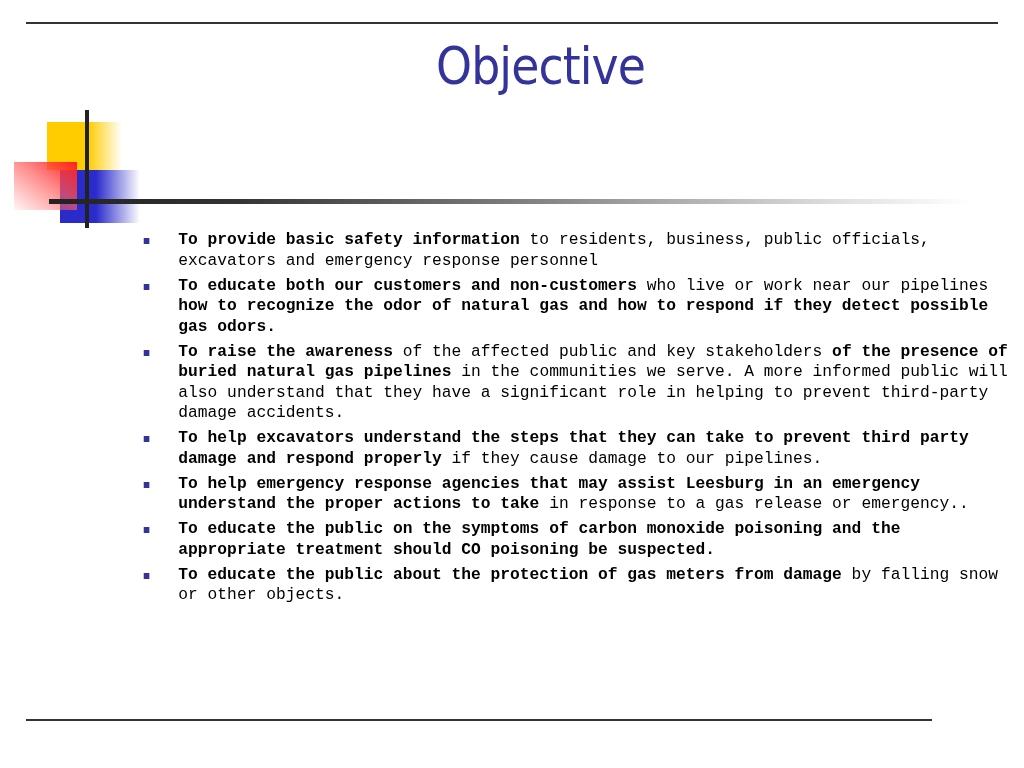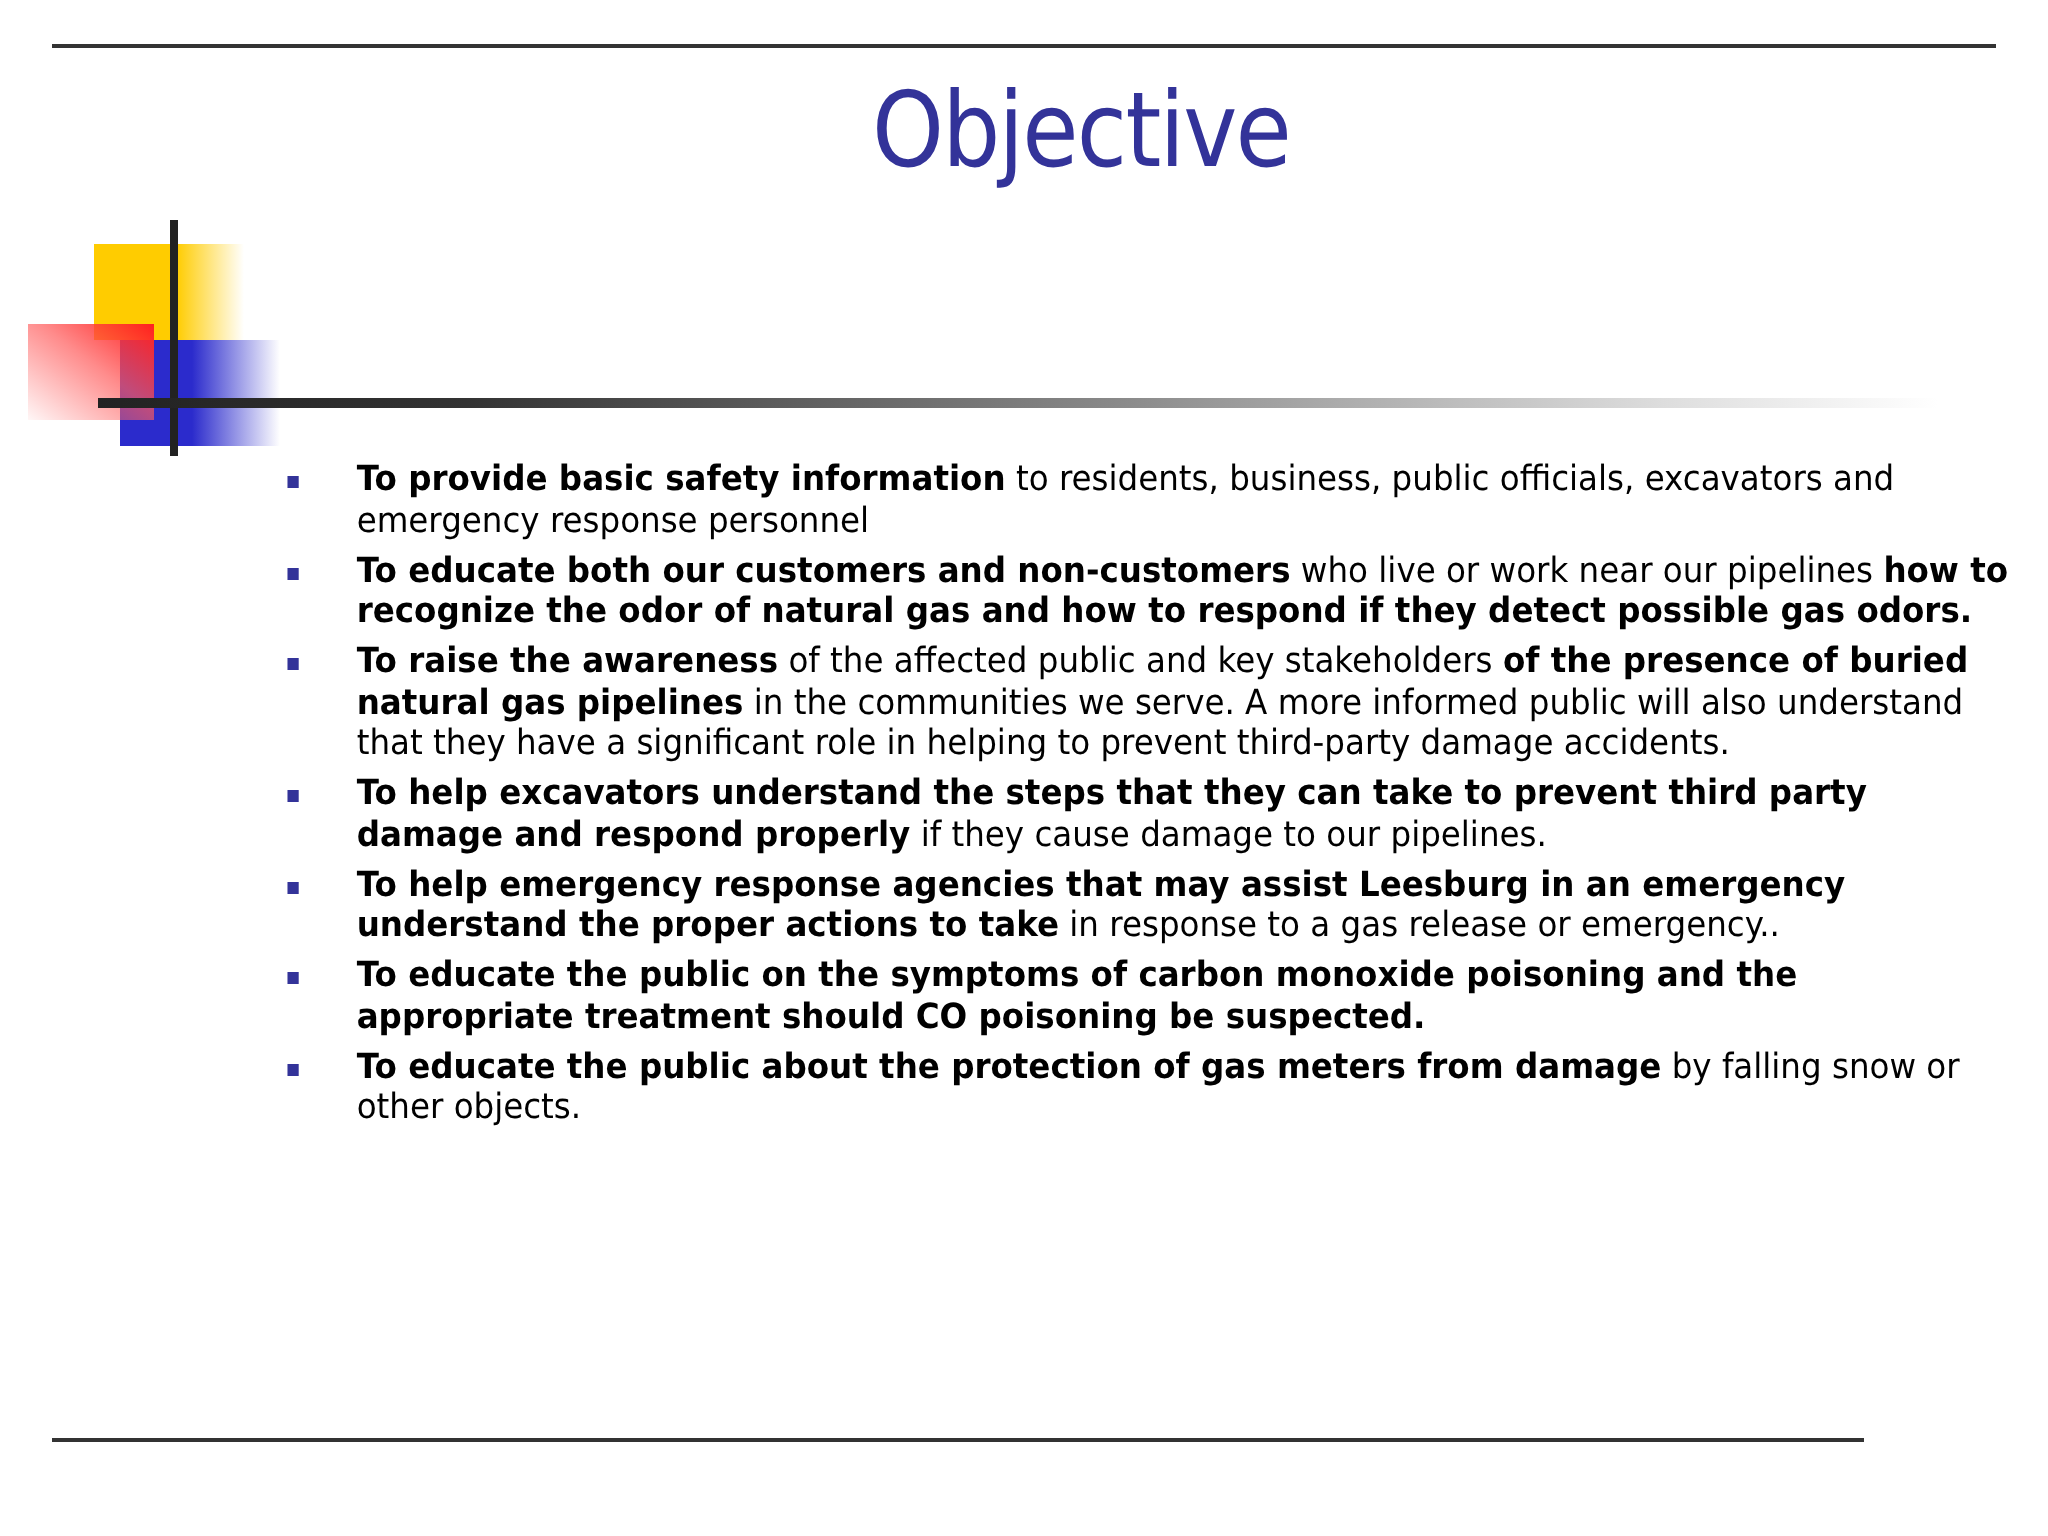--- a/index.html
+++ b/index.html
@@ -40,21 +40,21 @@
     .line-v {
       position: absolute; left: 85px; top: 110px; width: 4px; height: 118px;
       background: #222;
     }
     .line-h {
       position: absolute; left: 49px; top: 199px; width: 920px; height: 5px;
       background: linear-gradient(to right, #222 0%, #333 20%, #888 55%, #ddd 85%, rgba(255,255,255,0) 100%);
     }
     .bullets {
       position: absolute; left: 140px; top: 230px; width: 860px;
-      margin: 0; padding: 0; list-style: none;
+      margin: 0; padding: 0; list-style: none; font-family: Liberation Mono, monospace;
     }
     .bullets li {
       position: relative; padding-left: 41px;
       font-size: 17.4px; line-height: 20.5px; margin-bottom: 4.5px;
       transform: scaleX(0.935); transform-origin: left top;
       width: 890px;
     }
     .bullet-mark {
       position: absolute; left: 4px; top: 8px; width: 6px; height: 6px;
       background: #333399;

